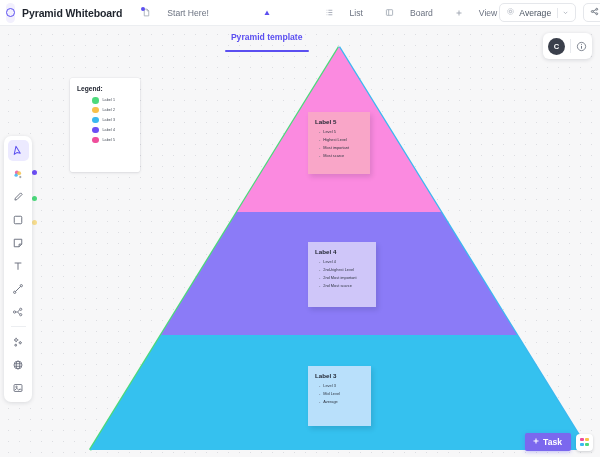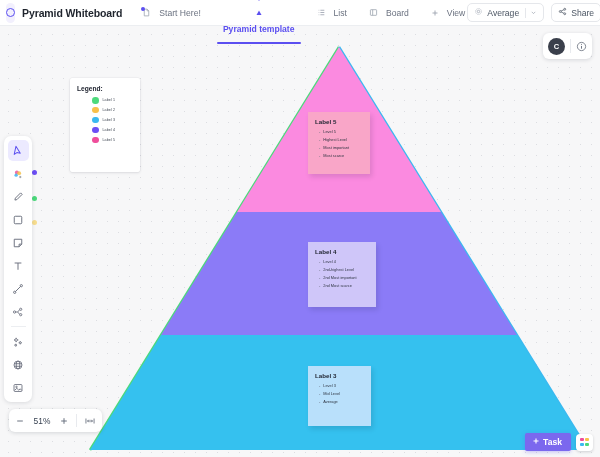--- a/index.html
+++ b/index.html
@@ -24,21 +24,21 @@
   .tb-logo .ring {
     width:9px; height:9px; border-radius:50%;
     border:1.6px solid #5b4ff0;
   }
   .tb-title {
     margin-left:7px; font-size:10.5px; font-weight:bold; color:#1e232c;
     letter-spacing:-0.1px; white-space:nowrap;
   }
   .tb-sep { width:1px; height:15px; background:#e8eaee; margin:0 9px; }
   .tb-item {
-    display:flex; align-items:center; gap:8px; font-size:8.6px;
+    display:flex; align-items:center; gap:16px; font-size:8.6px;
     color:#6b7280; white-space:nowrap; padding:3px 2px; position:relative;
   }
   .tb-item.active { color:#5b4ff0; font-weight:600;flex-direction:column; }
   .tb-item.active::after {
     content:""; position:absolute; left:-4px; right:-4px; bottom:-7px;
     height:1.8px; background:#5b4ff0; border-radius:2px;
   }
   .tb-ic { display:flex; align-items:center; }
   .badge-dot {
     position:absolute; top:-1px; left:-1px; width:4px; height:4px;
@@ -435,39 +435,20 @@
       </div>
       <div class="tool">
         <svg width="12" height="12" viewBox="0 0 16 16" stroke="#6d7280" stroke-width="1.2" fill="none">
           <rect x="2.7" y="3.4" width="10.6" height="9.2" rx="1.2"></rect>
           <circle cx="6" cy="6.6" r="1"></circle>
             <path d="M3.4 11.2l3-2.8 2.6 2.4 2-1.7 1.9 2.1"></path>
         </svg>
       </div>
     </div>
 
-    <div class="zoombar">
-      <div class="zb-ic">
-        <svg width="10" height="10" viewBox="0 0 16 16" stroke="#6b7280" stroke-width="1.6">
-            <path d="M3.5 8h9"></path>
-          </svg>
-      </div>
-      <div class="zb-val">51%</div>
-      <div class="zb-ic">
-        <svg width="10" height="10" viewBox="0 0 16 16" stroke="#6b7280" stroke-width="1.6">
-            <path d="M8 3.5v9M3.5 8h9"></path>
-          </svg>
-      </div>
-      <div class="zb-div"></div>
-      <div class="zb-ic">
-        <svg width="12" height="10" viewBox="0 0 18 16" stroke="#6b7280" stroke-width="1.4" fill="none">
-          <path d="M2.5 4v8M15.5 4v8M5 8h8M5 8l2-2M5 8l2 2M13 8l-2-2M13 8l-2 2"></path>
-        </svg>
-      </div>
-    </div>
 
     <div class="br-float">
       <div class="task-btn">
         <span>
           <svg width="8" height="8" viewBox="0 0 16 16" stroke="#fff" stroke-width="2.2">
               <path d="M8 3v10M3 8h10"></path>
             </svg>
         </span>
         <span>Task</span>
       </div>

